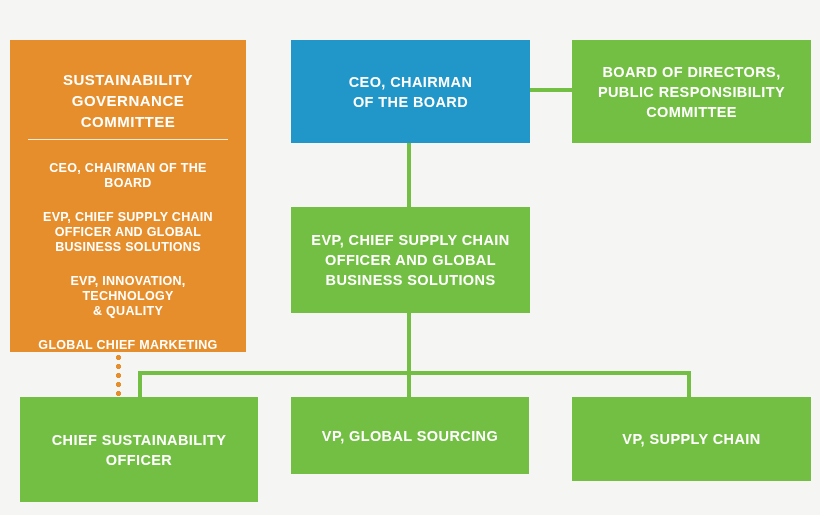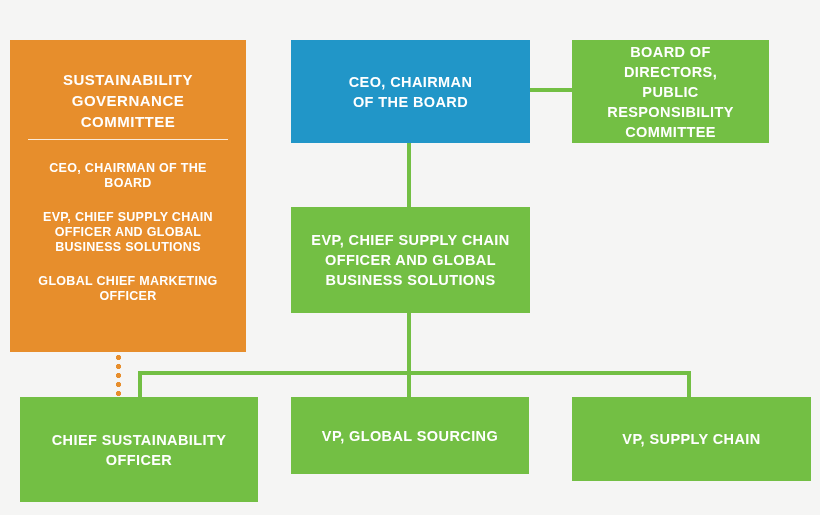--- a/index.html
+++ b/index.html
@@ -25,21 +25,21 @@
     font-size: 14.5px;
     line-height: 20px;
     letter-spacing: 0.4px;
     white-space: pre-line;
     box-sizing: border-box;
   }
   .green  { background: #73bf44; }
   .blue   { background: #2196c8; }
 
   .node-ceo   { left: 291px; top: 40px;  width: 239px; height: 103px; padding: 0 38px; }
-  .node-board { left: 572px; top: 40px;  width: 197px; height: 103px; padding: 0 12px; }
+  .node-board { left: 572px; top: 40px;  width: 239px; height: 103px; padding: 0 12px; }
   .node-evp   { left: 291px; top: 207px; width: 239px; height: 106px; padding: 0 8px;  }
   .node-cso   { left: 20px;  top: 397px; width: 238px; height: 105px; padding: 0 20px; }
   .node-vgs   { left: 291px; top: 397px; width: 238px; height: 77px; padding: 0 10px; }
   .node-vsc   { left: 572px; top: 397px; width: 239px; height: 84px; padding: 0 10px; }
 
   
   .committee {
     position: absolute;
     left: 10px; top: 40px;
     width: 236px; height: 312px;
@@ -109,20 +109,22 @@
   <div class="dotted-v"></div>
 
   <div class="committee">
     <div class="committee-title">SUSTAINABILITY
 GOVERNANCE COMMITTEE</div>
     <div class="committee-divider"></div>
     <div class="committee-member">CEO, CHAIRMAN OF THE BOARD</div>
     <div class="committee-member">EVP, CHIEF SUPPLY CHAIN
 OFFICER AND GLOBAL
 BUSINESS SOLUTIONS</div>
+    <div class="committee-member">EVP, INNOVATION, TECHNOLOGY
+&amp; QUALITY</div>
     <div class="committee-member">GLOBAL CHIEF MARKETING
 OFFICER</div>
   </div>
 
   <div class="node blue node-ceo">CEO, CHAIRMAN
 OF THE BOARD</div>
 
   <div class="node green node-board">BOARD OF DIRECTORS,
 PUBLIC RESPONSIBILITY
 COMMITTEE</div>

